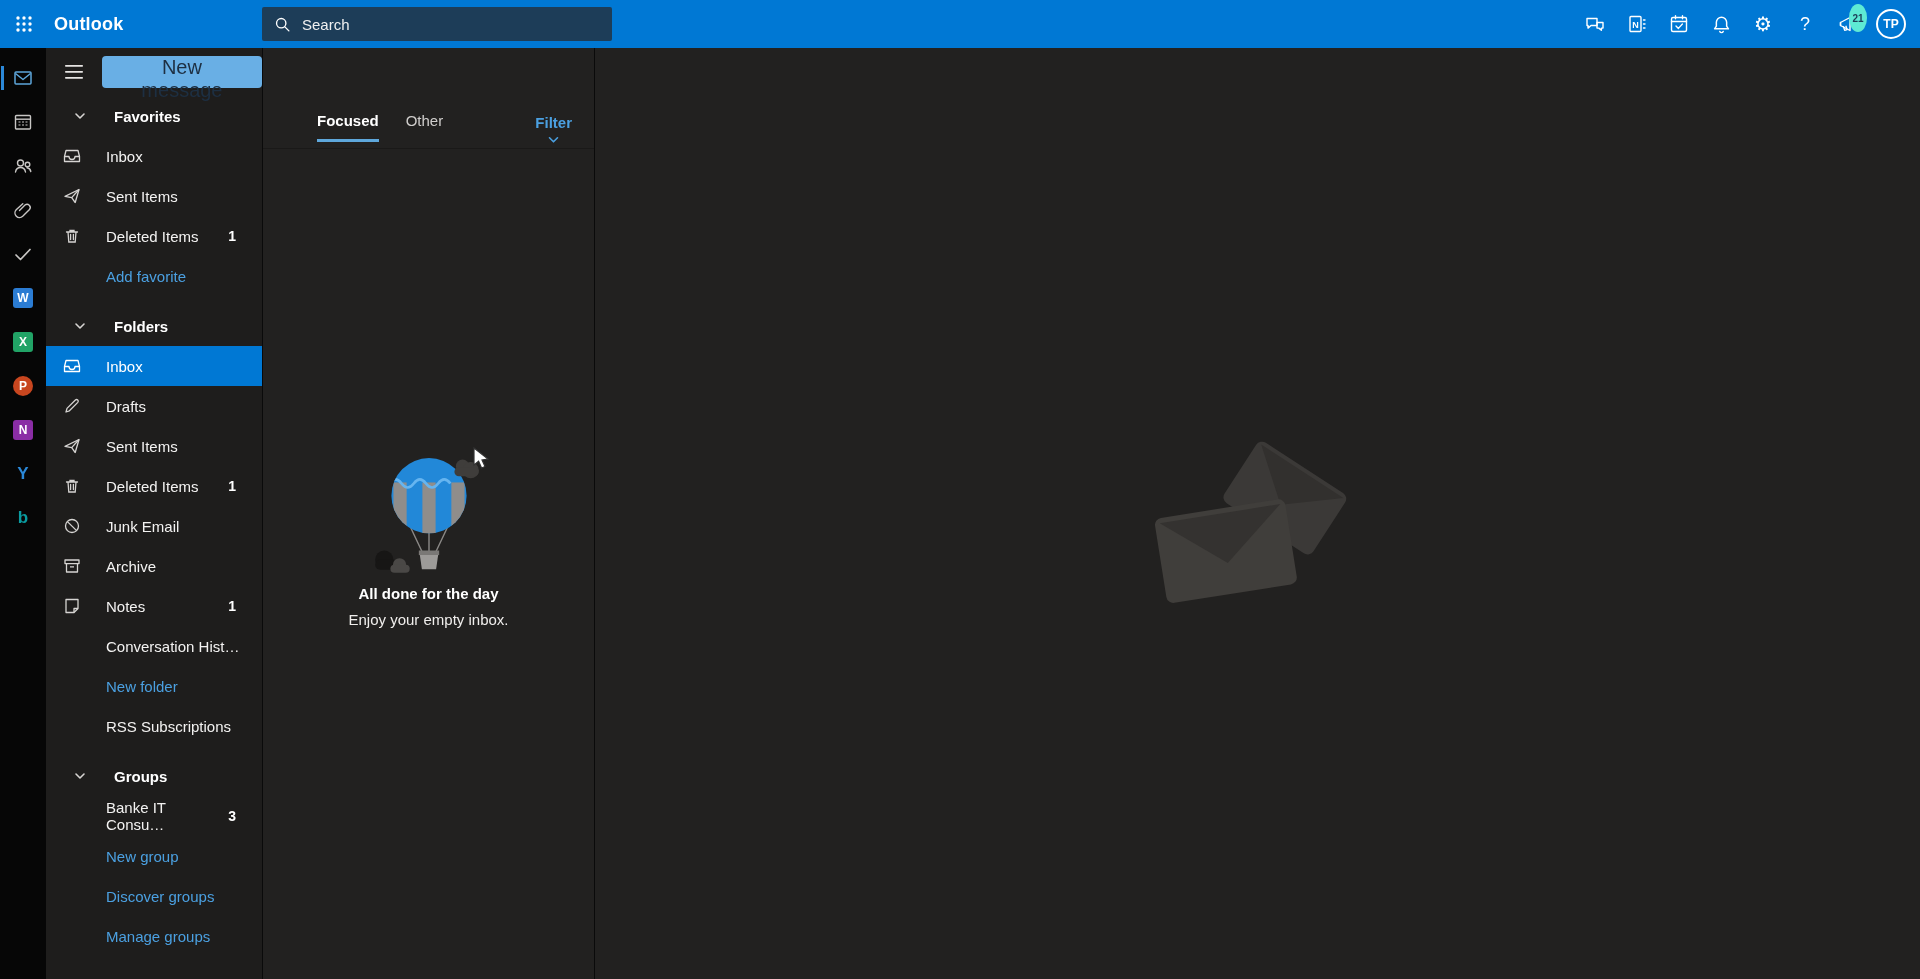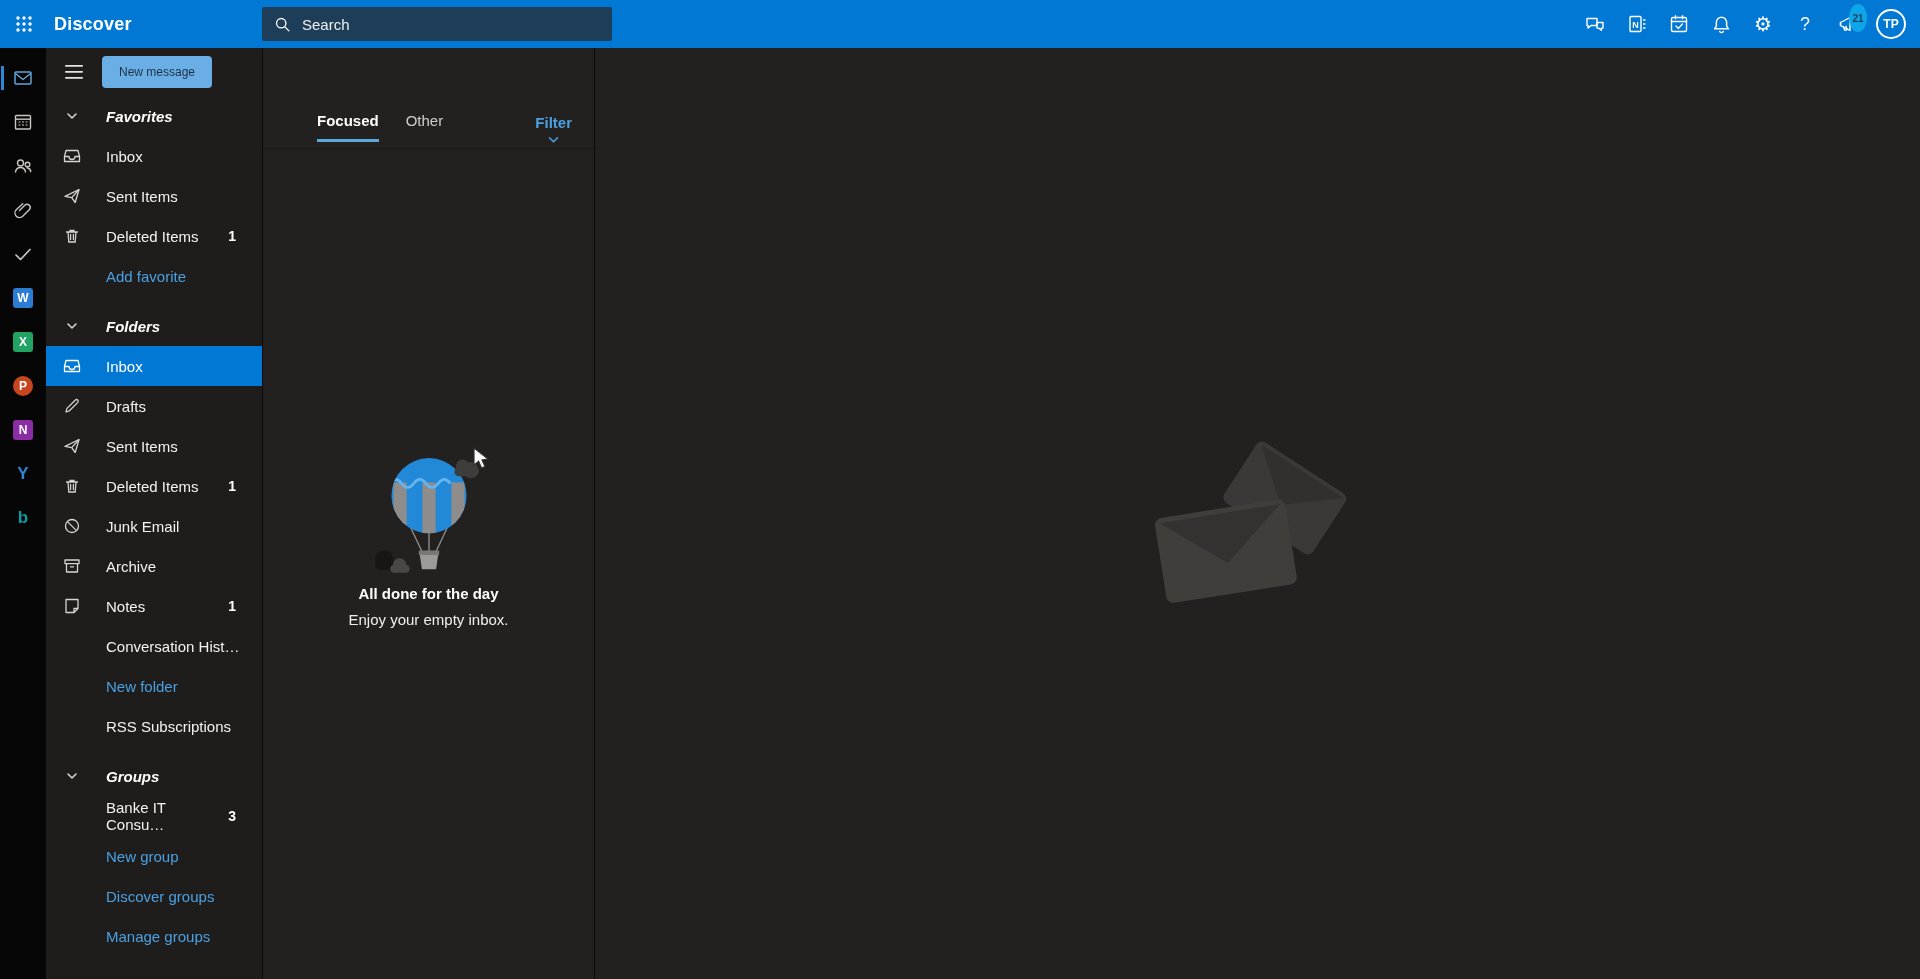--- a/index.html
+++ b/index.html
@@ -13,43 +13,43 @@
   .searchbox { position:absolute; left:262px; top:7px; width:350px; height:34px; background:#1d3d58;
     border-radius:2px; display:flex; align-items:center; padding:0 12px; gap:11px; }
   .searchbox input { flex:1; background:transparent; border:none; outline:none; color:#fff; font-size:15px;
     font-family:"Liberation Sans", sans-serif; }
   .searchbox input::placeholder { color:#f0f0f0; opacity:1; }
   .top-right { margin-left:auto; display:flex; align-items:center; height:100%; }
   .tbtn { width:42px; height:48px; display:flex; align-items:center; justify-content:center; position:relative; cursor:pointer; }
   .tbtn .glyph { font-size:20px; color:#fff; line-height:1; }
   .tbtn .qmark { font-size:18px; font-weight:400; }
   .badge { position:absolute; top:4px; right:1px; min-width:18px; height:28px; border-radius:50%;
-    background:#0ea5e9; color:#1d3d58; font-size:10px; font-weight:700;
+    background:#5eead4; color:#1d3d58; font-size:10px; font-weight:700;
     display:flex; align-items:center; justify-content:center;margin-left:12px; }
   .avatar { width:30px; height:30px; border-radius:50%; border:2px solid #fff; margin:0 14px 0 8px;
     display:flex; align-items:center; justify-content:center; font-size:12px; font-weight:700; cursor:pointer; }
 
   
   .app { display:flex; height:931px; }
 
   
   .rail { width:46px; background:#060606; display:flex; flex-direction:column; align-items:center; padding-top:8px; flex:none; }
   .rail-item { width:46px; height:44px; display:flex; align-items:center; justify-content:center; position:relative; cursor:pointer; }
   .rail-item.sel::before { content:""; position:absolute; left:1px; top:10px; width:3px; height:24px; background:#2b88d8; }
   .tile { width:20px; height:20px; border-radius:3px; display:flex; align-items:center; justify-content:center;
     font-size:12px; font-weight:700; color:#fff; }
   .glyph-letter { font-size:17px; font-weight:700; }
 
   
   .folderpane { width:216px; background:#1e1d1c; flex:none; padding-bottom:4px; }
   .fp-header { height:48px; display:flex; align-items:center; padding-left:10px; gap:10px; }
   .hamburger { width:36px; height:36px; display:flex; align-items:center; justify-content:center; cursor:pointer; }
   .newmsg { background:#69afe5; color:#1d2f42; border:none; border-radius:4px; height:32px; padding:0 17px;
-    font-size:12px; font-family:"Liberation Sans", sans-serif; cursor:pointer; }
-  .sec { height:40px; display:flex; align-items:center; padding-left:16px; cursor:pointer;font-style:italic; }
+    font-size:20px; font-family:"Liberation Sans", sans-serif; cursor:pointer; }
+  .sec { height:40px; display:flex; align-items:center; padding-left:24px; cursor:pointer; }
   .sec .chev { width:20px; margin-right:24px; display:flex; justify-content:center; }
   .sec .slabel { font-size:15px; font-weight:700; color:#fff; }
   .row { height:40px; display:flex; align-items:center; padding-left:16px; font-size:15px; color:#f3f2f1; cursor:pointer; }
   .row .ficon { width:20px; height:20px; margin-right:24px; flex:none; display:flex; align-items:center; justify-content:center; }
   .row.indent { padding-left:60px; }
   .row.sel { background:#0078d4; color:#fff; }
   .row.link { color:#4ba0e1; }
   .row .count { margin-left:auto; margin-right:26px; font-weight:700; font-size:14px; color:#fff; }
   .gap10 { height:10px; }
 
@@ -84,21 +84,21 @@
           <circle cx="16" cy="4" r="1.7"></circle>
       <circle cx="4" cy="10" r="1.7"></circle>
           <circle cx="10" cy="10" r="1.7"></circle>
           <circle cx="16" cy="10" r="1.7"></circle>
       <circle cx="4" cy="16" r="1.7"></circle>
           <circle cx="10" cy="16" r="1.7"></circle>
           <circle cx="16" cy="16" r="1.7"></circle>
         </g>
     </svg>
   </div>
-  <div class="app-title">Discover</div>
+  <div class="app-title">Outlook</div>
 
   <div class="searchbox">
     <svg width="17" height="17" viewBox="0 0 20 20">
       <circle cx="8.5" cy="8.5" r="5.5" fill="none" stroke="#fff" stroke-width="1.6"></circle>
       <line x1="12.8" y1="12.8" x2="17.5" y2="17.5" stroke="#fff" stroke-width="1.6" stroke-linecap="round"></line>
     </svg>
     <input type="text" placeholder="Search" style="">
   </div>
 
   <div class="top-right">

